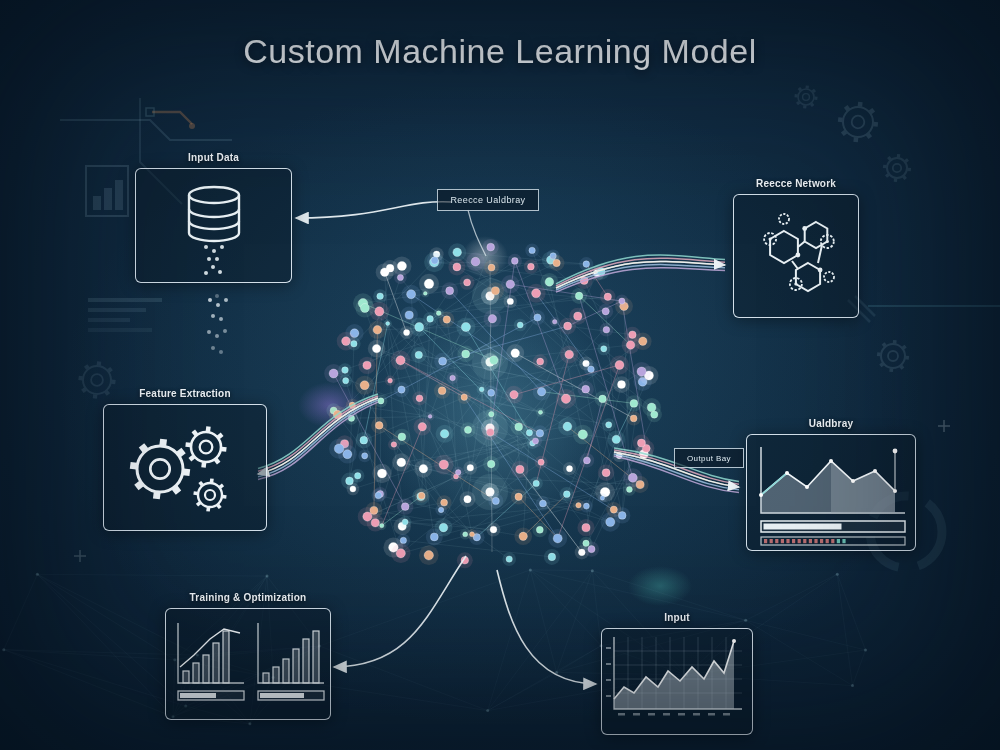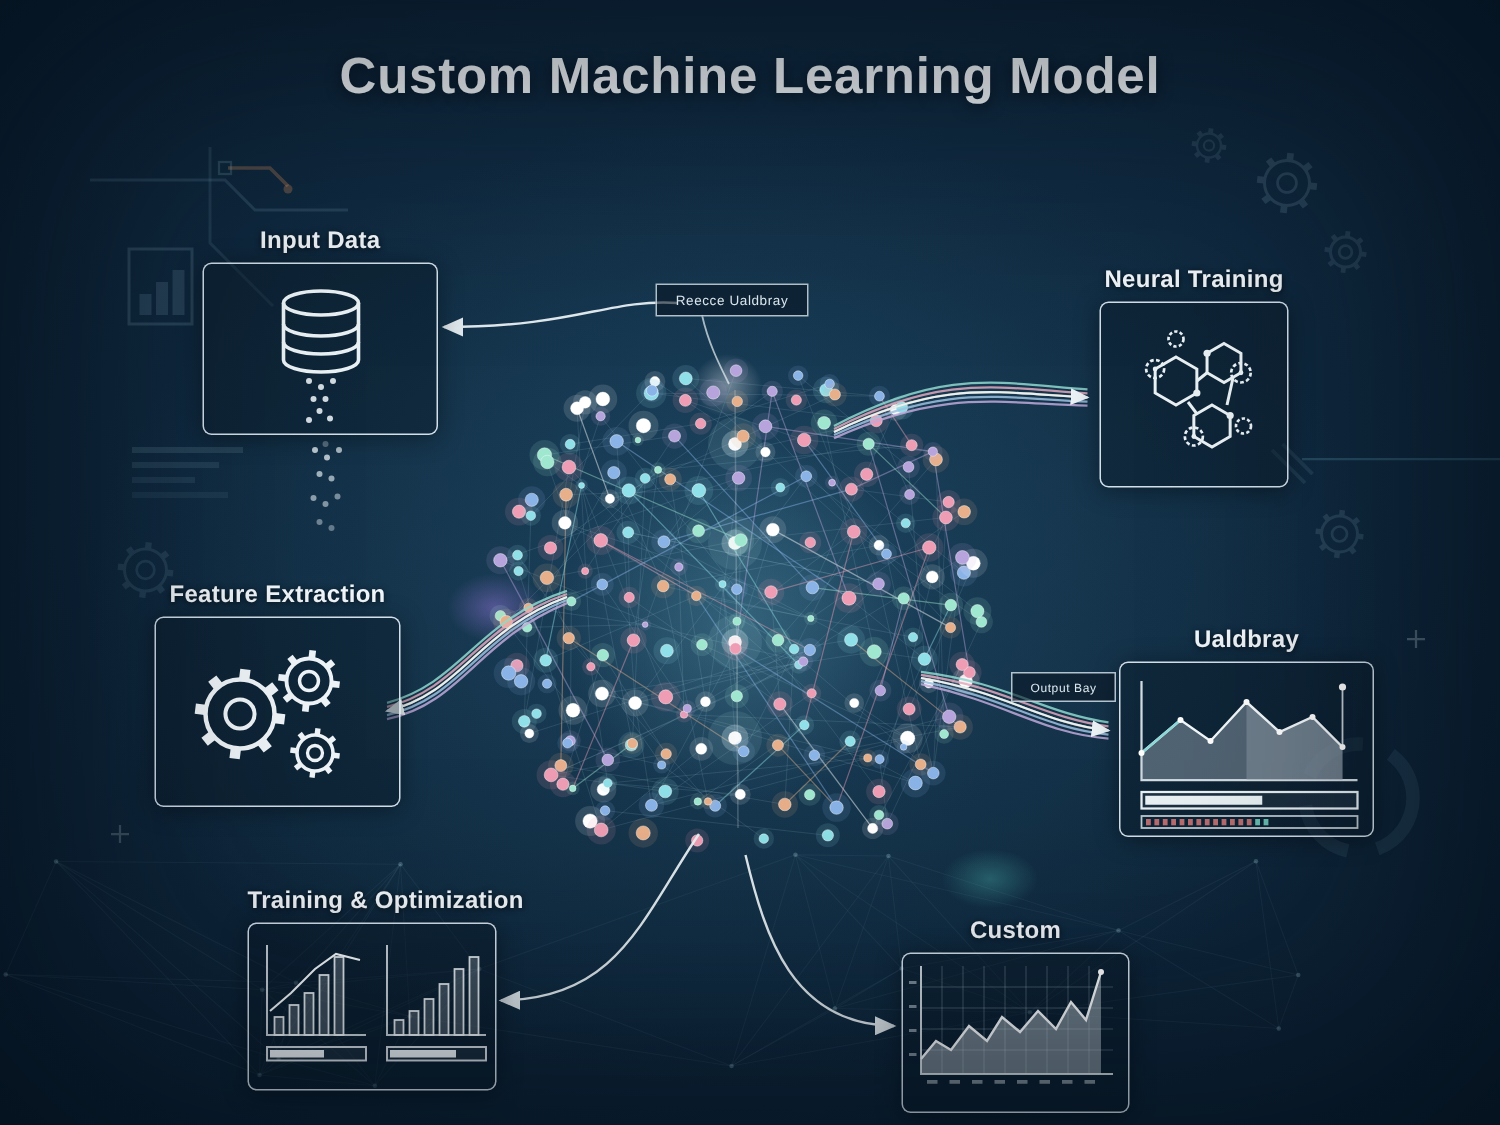--- a/index.html
+++ b/index.html
@@ -12,26 +12,26 @@
   }
   .stage::after{content:"";position:absolute;inset:0;box-shadow:inset 0 0 170px 40px rgba(2,8,16,0.55);pointer-events:none;z-index:6;}
   .glow{position:absolute;border-radius:50%;pointer-events:none;z-index:1;}
   .glow-core{left:330px;top:245px;width:330px;height:340px;background:radial-gradient(closest-side, rgba(140,215,235,0.22), rgba(140,215,235,0) 72%);}
   .glow-purple{left:298px;top:382px;width:64px;height:46px;background:radial-gradient(closest-side, rgba(158,122,230,0.45), rgba(158,122,230,0));}
   .glow-tealbr{left:628px;top:566px;width:64px;height:40px;background:radial-gradient(closest-side, rgba(90,215,200,0.30), rgba(90,215,200,0));}
   .glow-top{left:462px;top:236px;width:46px;height:42px;background:radial-gradient(closest-side, rgba(255,255,255,0.38), rgba(255,255,255,0));}
   #scene{position:absolute;left:0;top:0;z-index:2;}
   .title{
     position:absolute;top:32px;left:0;width:100%;text-align:center;z-index:4;
-    font-size:34px;font-weight:700;color:#f3f8fb;letter-spacing:.5px;
+    font-size:34px;font-weight:400;color:#f3f8fb;letter-spacing:.5px;
     text-shadow:0 2px 10px rgba(0,0,0,.55);
   }
   .pgroup{position:absolute;z-index:4;}
   .plabel{
-    text-align:center;color:#f1f6fa;font-size:16px;font-weight:700;letter-spacing:.2px;
+    text-align:center;color:#f1f6fa;font-size:10px;font-weight:700;letter-spacing:.2px;
     margin-bottom:5px;text-shadow:0 1px 4px rgba(0,0,0,.7);white-space:nowrap;
   }
   .pbox{
     position:relative;border:1.5px solid rgba(228,240,248,0.92);border-radius:6px;
     background:rgba(9,24,37,0.40);box-shadow:0 2px 16px rgba(0,0,0,0.38);
   }
   .pbox svg{position:absolute;inset:0;}
   .tag{
     position:absolute;z-index:4;border:1px solid rgba(220,235,245,0.8);
     background:rgba(10,24,36,0.60);color:#dde9f0;
@@ -895,21 +895,21 @@
             <circle cx="81" cy="90" r="2"></circle>
             <circle cx="77" cy="98" r="2"></circle>
           <circle cx="70" cy="104" r="2"></circle>
             <circle cx="84" cy="103" r="2"></circle>
         </g>
       </svg>
     </div>
   </div>
 
   <div class="pgroup" style="left:733px;top:178px;width:126px">
-    <div class="plabel">Neural Training</div>
+    <div class="plabel">Reecce Network</div>
     <div class="pbox" style="height:122px">
       <svg viewBox="0 0 126 122" width="126" height="122">
         <g stroke="#e9f1f5" stroke-width="2" fill="none">
           <path d="M50,36 L63.9,44 L63.9,60 L50,68 L36.1,60 L36.1,44 Z"></path>
           <path d="M82,27 L93.3,33.5 L93.3,46.5 L82,53 L70.7,46.5 L70.7,33.5 Z"></path>
           <path d="M74,68 L86.1,75 L86.1,89 L74,96 L61.9,89 L61.9,75 Z"></path>
           <path d="M63.9,52 L70.7,46.5"></path>
             <path d="M58,66 L64,74"></path>
             <path d="M88,50 L84,68"></path>
         </g>
@@ -1044,21 +1044,21 @@
           <rect x="137" y="30" width="6" height="44"></rect>
             <rect x="147" y="22" width="6" height="52"></rect>
         </g>
         <rect x="92" y="82" width="66" height="9" fill="rgba(255,255,255,0.06)" stroke="rgba(233,241,245,0.9)" stroke-width="1.3"></rect>
         <rect x="94" y="84" width="44" height="5" fill="#e9f1f5"></rect>
       </svg>
     </div>
   </div>
 
   <div class="pgroup" style="left:601px;top:612px;width:152px">
-    <div class="plabel">Custom</div>
+    <div class="plabel">Input</div>
     <div class="pbox" style="height:105px">
       <svg viewBox="0 0 152 105" width="152" height="105">
         <g stroke="rgba(207,224,234,0.18)" stroke-width="1">
           <line x1="26" y1="8" x2="26" y2="80"></line>
             <line x1="40" y1="8" x2="40" y2="80"></line>
           <line x1="54" y1="8" x2="54" y2="80"></line>
             <line x1="68" y1="8" x2="68" y2="80"></line>
           <line x1="82" y1="8" x2="82" y2="80"></line>
             <line x1="96" y1="8" x2="96" y2="80"></line>
           <line x1="110" y1="8" x2="110" y2="80"></line>

